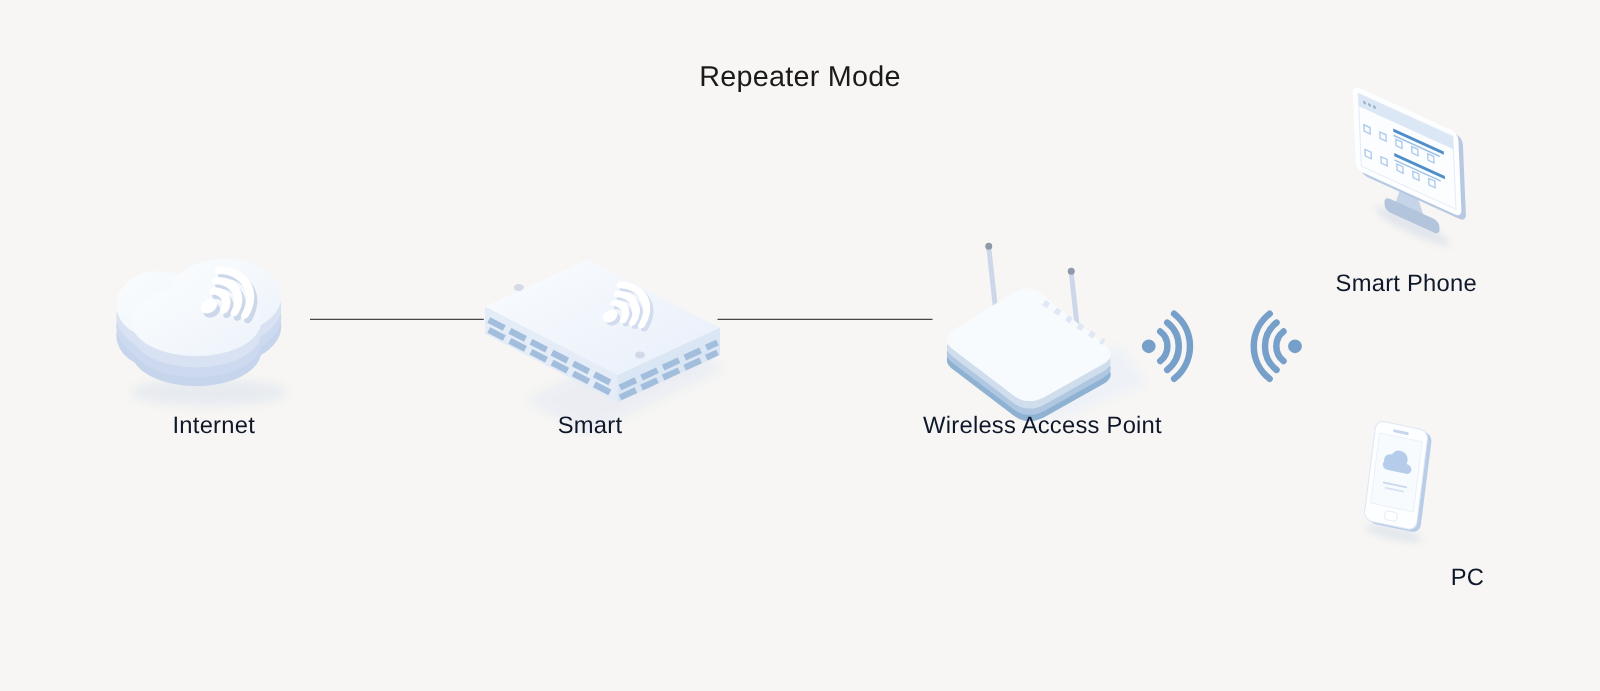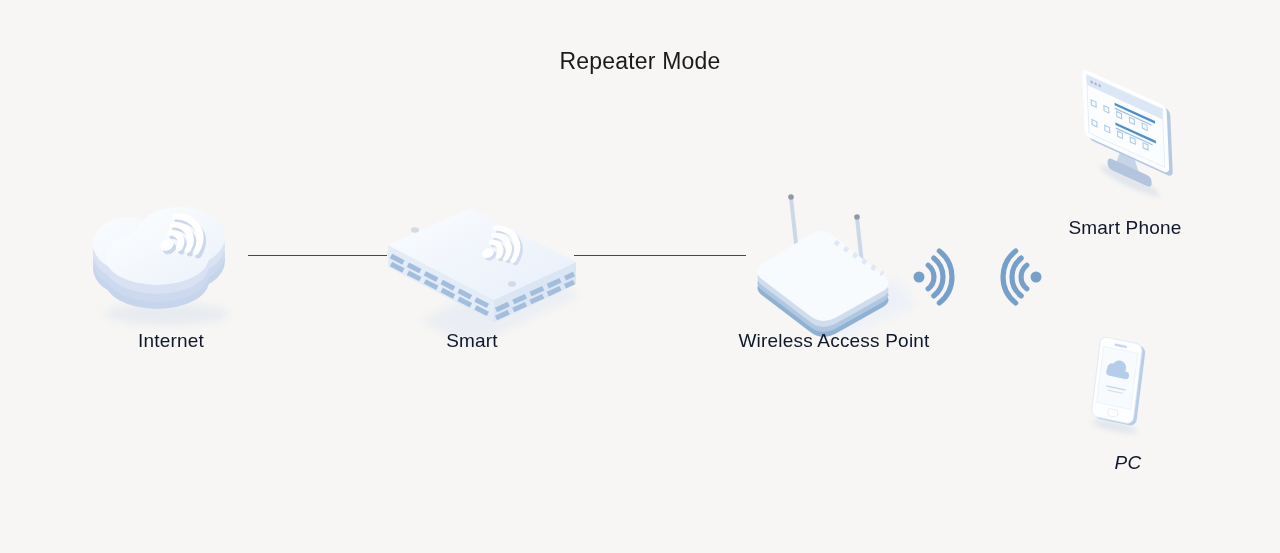--- a/index.html
+++ b/index.html
@@ -15,21 +15,21 @@
     text-align:center;font-size:23px;color:#1a1a1a;letter-spacing:.2px;
   }
   .node-label{
     position:absolute;transform:translateX(-50%);
     font-size:19px;color:#0f172a;white-space:nowrap;letter-spacing:.2px;
   }
   .lbl-internet{left:171px;top:330px;}
   .lbl-router{left:472px;top:330px;}
   .lbl-wap{left:824px;top:330px;margin-left:10px;}
   .lbl-smartphone{left:1125px;top:217px;}
-  .lbl-pc{left:1128px;top:452px;font-style:italic;}
+  .lbl-pc{left:1174px;top:452px;}
   .wire{position:absolute;height:0;border-top:1.5px solid #474747;}
   .wire-1{left:248px;top:255px;width:139px;}
   .wire-2{left:574px;top:255px;width:172px;}
   .devsvg{position:absolute;display:block;}
   .svg-cloud{left:85px;top:192px;}
   .svg-router{left:380px;top:200px;}
   .svg-wap{left:745px;top:185px;}
   .svg-wifi-out{left:911px;top:246px;}
   .svg-wifi-in{left:994px;top:246px;transform:scaleX(-1);}
   .svg-monitor{left:1070px;top:60px;}

